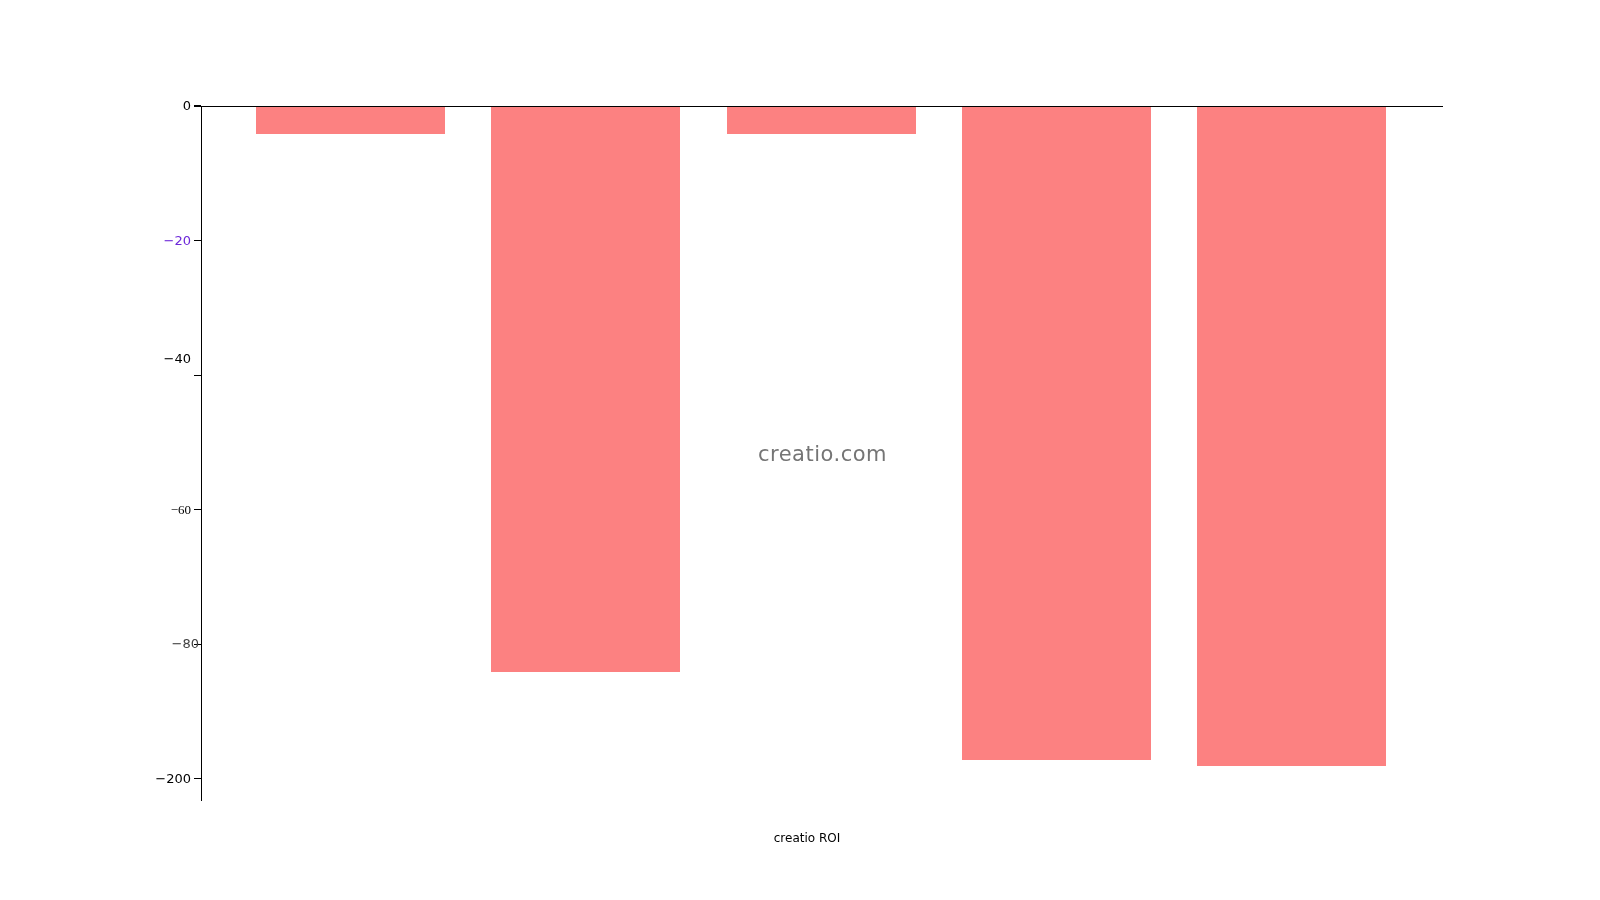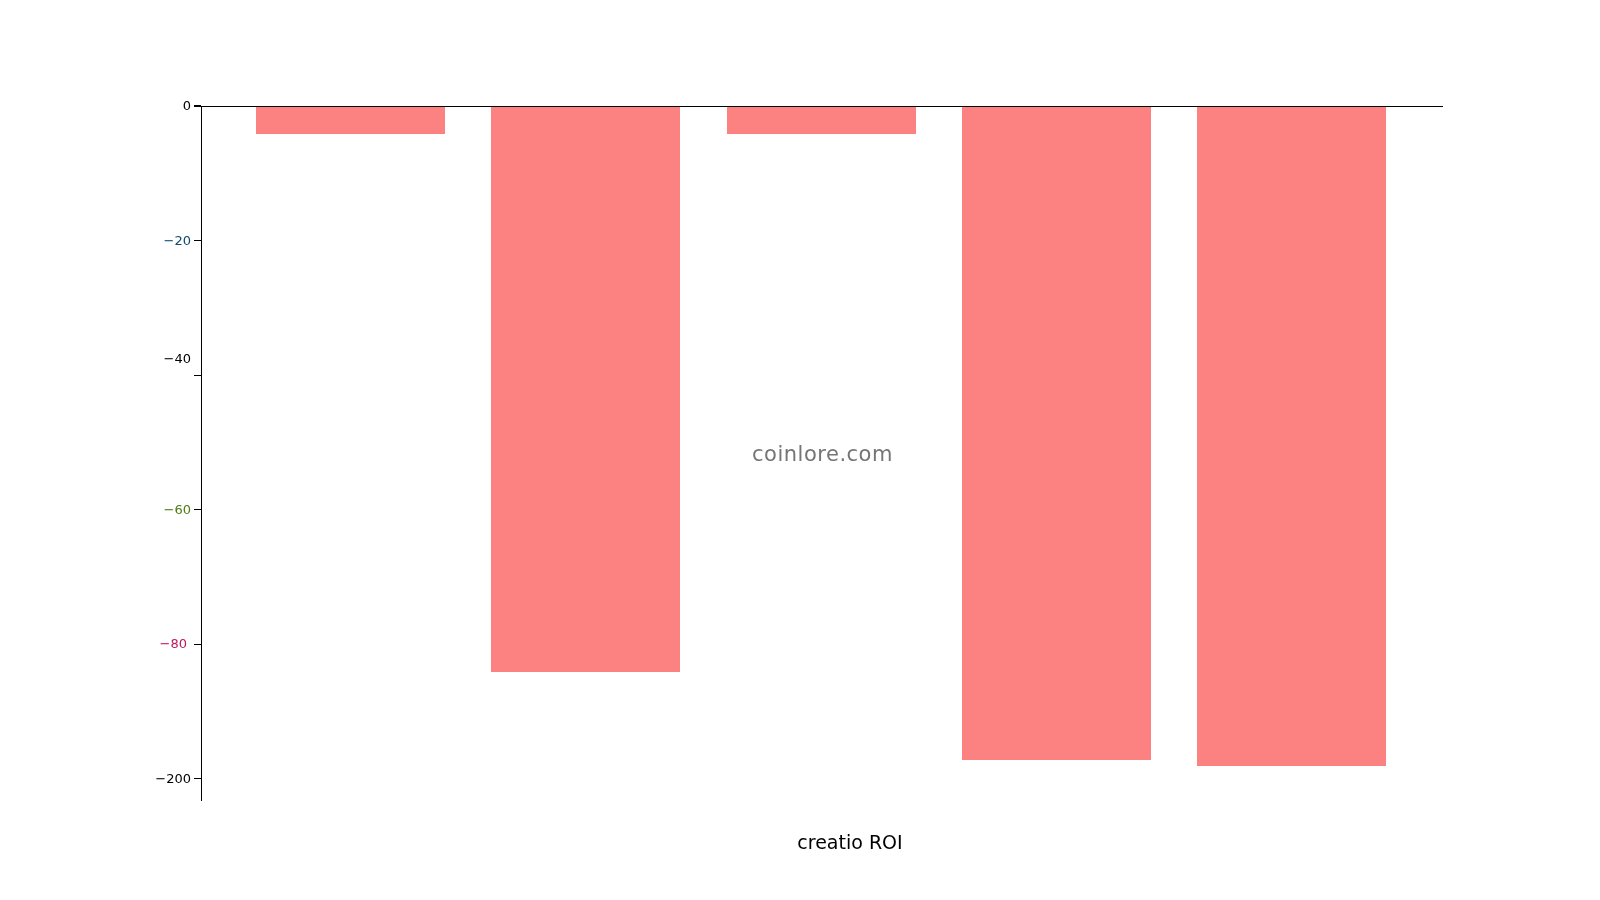--- a/index.html
+++ b/index.html
@@ -47,48 +47,48 @@
   .ytick-label {
     position: absolute;
     width: 100px;
     text-align: right;
     font-size: 13px;
     line-height: 16px;
     color: #000000;
   }
   .xlabel {
     position: absolute;
-    left: 850px;
+    left: 807px;
     top: 831px;
     transform: translateX(-50%);
-    font-size: 19px;
+    font-size: 12px;
     color: #000000;
     white-space: nowrap;
   }
 </style>
 </head>
 <body>
 
 <div class="figure" style="background: rgb(255, 255, 255);">
   <div class="plot-area">
-    <div class="watermark" style="color: rgb(117, 117, 117);">coinlore.com</div>
+    <div class="watermark" style="color: rgb(117, 117, 117);">creatio.com</div>
   <div class="bar" style="left: 54px; width: 189px; height: 26.9px; background: rgb(252, 129, 129);"></div>
       <div class="bar" style="left: 289.25px; width: 189px; height: 565.2px; background: rgb(252, 129, 129);"></div>
       <div class="bar" style="left: 524.5px; width: 189px; height: 26.9px; background: rgb(252, 129, 129);"></div>
       <div class="bar" style="left: 759.75px; width: 189px; height: 652.6px; background: rgb(252, 129, 129);"></div>
       <div class="bar" style="left: 995px; width: 189px; height: 659.3px; background: rgb(252, 129, 129);"></div>
     </div>
   <div id="y-axis">
       <div class="ytick-mark" style="left: 194px; top: 105.3px; background: rgb(0, 0, 0);"></div>
       <div class="ytick-label" style="left: 91px; top: 98px; color: rgb(0, 0, 0);">0</div>
       <div class="ytick-mark" style="left: 194px; top: 239.9px; background: rgb(0, 0, 0);"></div>
-      <div class="ytick-label" style="left: 91px; top: 232.6px; color: #0c4a6e;">−20</div>
+      <div class="ytick-label" style="left: 91px; top: 232.6px; color: #6d28d9;">−20</div>
       <div class="ytick-mark" style="left: 194px; top: 374.5px; background: rgb(0, 0, 0);"></div>
       <div class="ytick-label" style="left: 91px; top: 351px; color: rgb(0, 0, 0);">−40</div>
       <div class="ytick-mark" style="left: 194px; top: 509px; background: rgb(0, 0, 0);"></div>
-      <div class="ytick-label" style="left: 91px; top: 501.7px; color: #4d7c0f;">−60</div>
+      <div class="ytick-label" style="left: 91px; top: 501.7px; color: #000000; font-family: Liberation Serif, serif;">−60</div>
       <div class="ytick-mark" style="left: 194px; top: 643.6px; background: rgb(0, 0, 0);"></div>
-      <div class="ytick-label" style="left: 87px; top: 636.2px; color: #be185d; text-align: right;">−80</div>
+      <div class="ytick-label" style="left: 99px; top: 636.2px; color: #404040; text-align: right;">−80</div>
       <div class="ytick-mark" style="left: 194px; top: 778.1px; background: rgb(0, 0, 0);"></div>
       <div class="ytick-label" style="left: 91px; top: 770.8px; color: rgb(0, 0, 0);">−200</div>
     </div>
   <div class="xlabel">creatio ROI</div>
 </div>
 
 </body></html>

